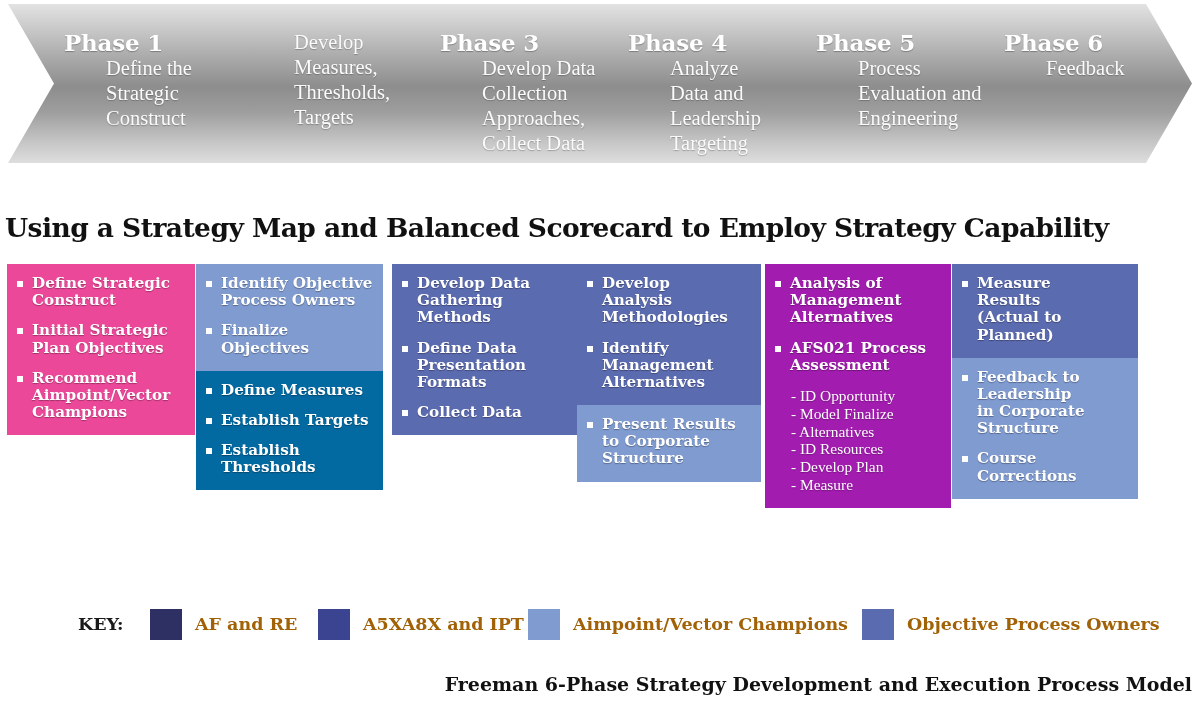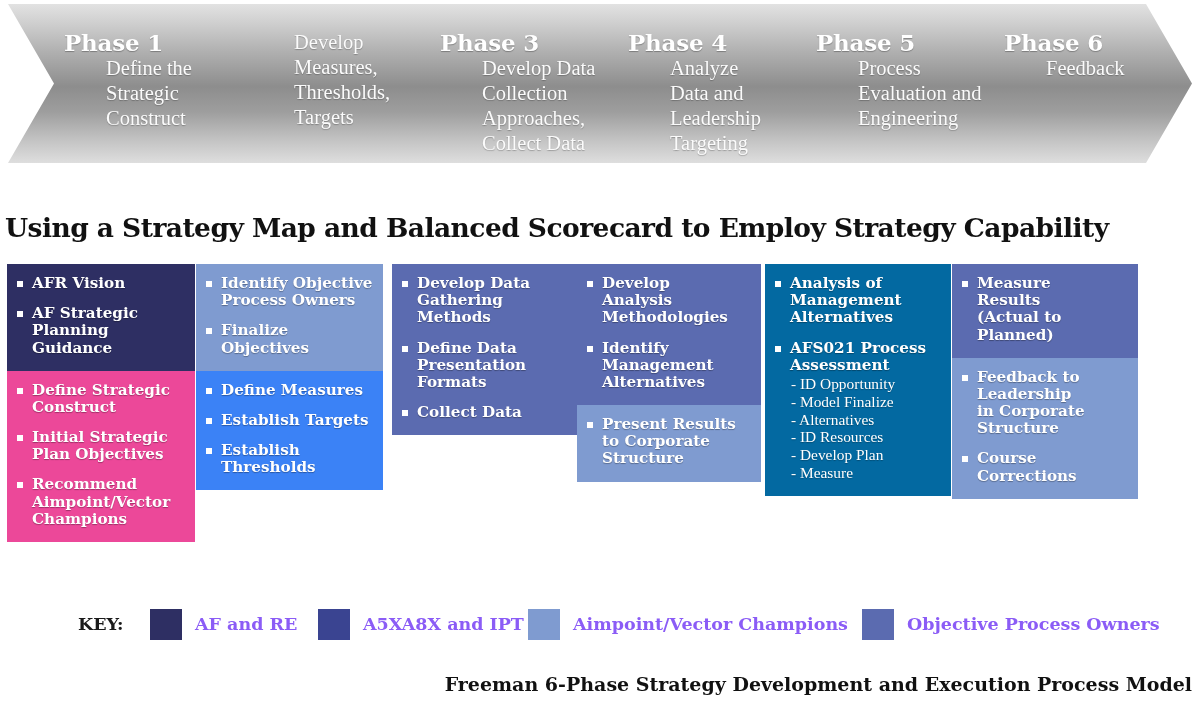--- a/index.html
+++ b/index.html
@@ -85,21 +85,21 @@
   .bullets li:last-child { margin-bottom:2px; }
   .bullets li::before {
     content:"";
     position:absolute;
     left:1px; top:6px;
     width:6px; height:6px;
     background:#ffffff;
   }
   .sublist {
     list-style:none;
-    margin-top:1px;
+    margin-top:13px;
     padding-left:1px;
   }
   .sublist li {
     font-family:"Liberation Serif","DejaVu Serif",serif;
     font-weight:normal;
     font-size:15.4px;
     line-height:1.16;
     color:#ffffff;
     text-shadow:0 1px 1px rgba(0,0,0,.28);
     padding-left:0;
@@ -118,21 +118,21 @@
   }
   .legend-item { position:absolute; top:3px; height:34px; }
   .legend-swatch {
     position:absolute; left:0; top:1px;
     width:32px; height:31px;
   }
   .legend-text {
     position:absolute; left:45px; top:6px;
     white-space:nowrap;
     font-family:"DejaVu Serif","Liberation Serif",serif;
-    font-weight:bold; font-size:17.5px; color:#8b5cf6;
+    font-weight:bold; font-size:17.5px; color:#a16207;
   }
 
   
   #footer-caption {
     position:absolute; right:8px; top:673px;
     font-family:"DejaVu Serif","Liberation Serif",serif;
     font-weight:bold; font-size:19px; color:#111111;
     white-space:nowrap;
   }
 </style>
@@ -177,28 +177,20 @@
       <div class="chevron" style="left: 948px; width: 244px; z-index: 5;">
         <span class="ph-num">Phase 6</span>
         <span class="ph-desc">Feedback</span>
       </div>
     </div>
 
   <div id="main-title">Using a Strategy Map and Balanced Scorecard to Employ Strategy Capability</div>
 
   <div id="columns">
       <div class="column" style="left: 7px; width: 188px;">
-        <div class="seg" style="background: rgb(46, 47, 99);">
-          <ul class="bullets">
-            <li>AFR Vision</li>
-            <li>AF Strategic
-Planning
-Guidance</li>
-          </ul>
-        </div>
         <div class="seg" style="background: #ec4899;">
           <ul class="bullets">
             <li>Define Strategic
 Construct</li>
             <li>Initial Strategic
 Plan Objectives</li>
             <li>Recommend
 Aimpoint/Vector
 Champions</li>
           </ul>
@@ -206,21 +198,21 @@
       </div>
       <div class="column" style="left: 196px; width: 187px;">
         <div class="seg" style="background: rgb(127, 155, 208);">
           <ul class="bullets">
             <li>Identify Objective
 Process Owners</li>
             <li>Finalize
 Objectives</li>
           </ul>
         </div>
-        <div class="seg" style="background: #3b82f6;">
+        <div class="seg" style="background: #0369a1;">
           <ul class="bullets">
             <li>Define Measures</li>
             <li>Establish Targets</li>
             <li>Establish
 Thresholds</li>
           </ul>
         </div>
       </div>
       <div class="column" style="left: 392px; width: 185px;">
         <div class="seg" style="background: rgb(91, 107, 176);">
@@ -248,21 +240,21 @@
         </div>
         <div class="seg" style="background: rgb(127, 155, 208);">
           <ul class="bullets">
             <li>Present Results
 to Corporate
 Structure</li>
           </ul>
         </div>
       </div>
       <div class="column" style="left: 765px; width: 186px;">
-        <div class="seg" style="background: #0369a1;">
+        <div class="seg" style="background: #a21caf;">
           <ul class="bullets">
             <li>Analysis of
 Management
 Alternatives</li>
             <li>AFS021 Process
 Assessment<ul class="sublist"><li>- ID Opportunity</li><li>- Model Finalize</li><li>- Alternatives</li><li>- ID Resources</li><li>- Develop Plan</li><li>- Measure</li></ul></li>
           </ul>
         </div>
       </div>
       <div class="column" style="left: 952px; width: 186px;">

